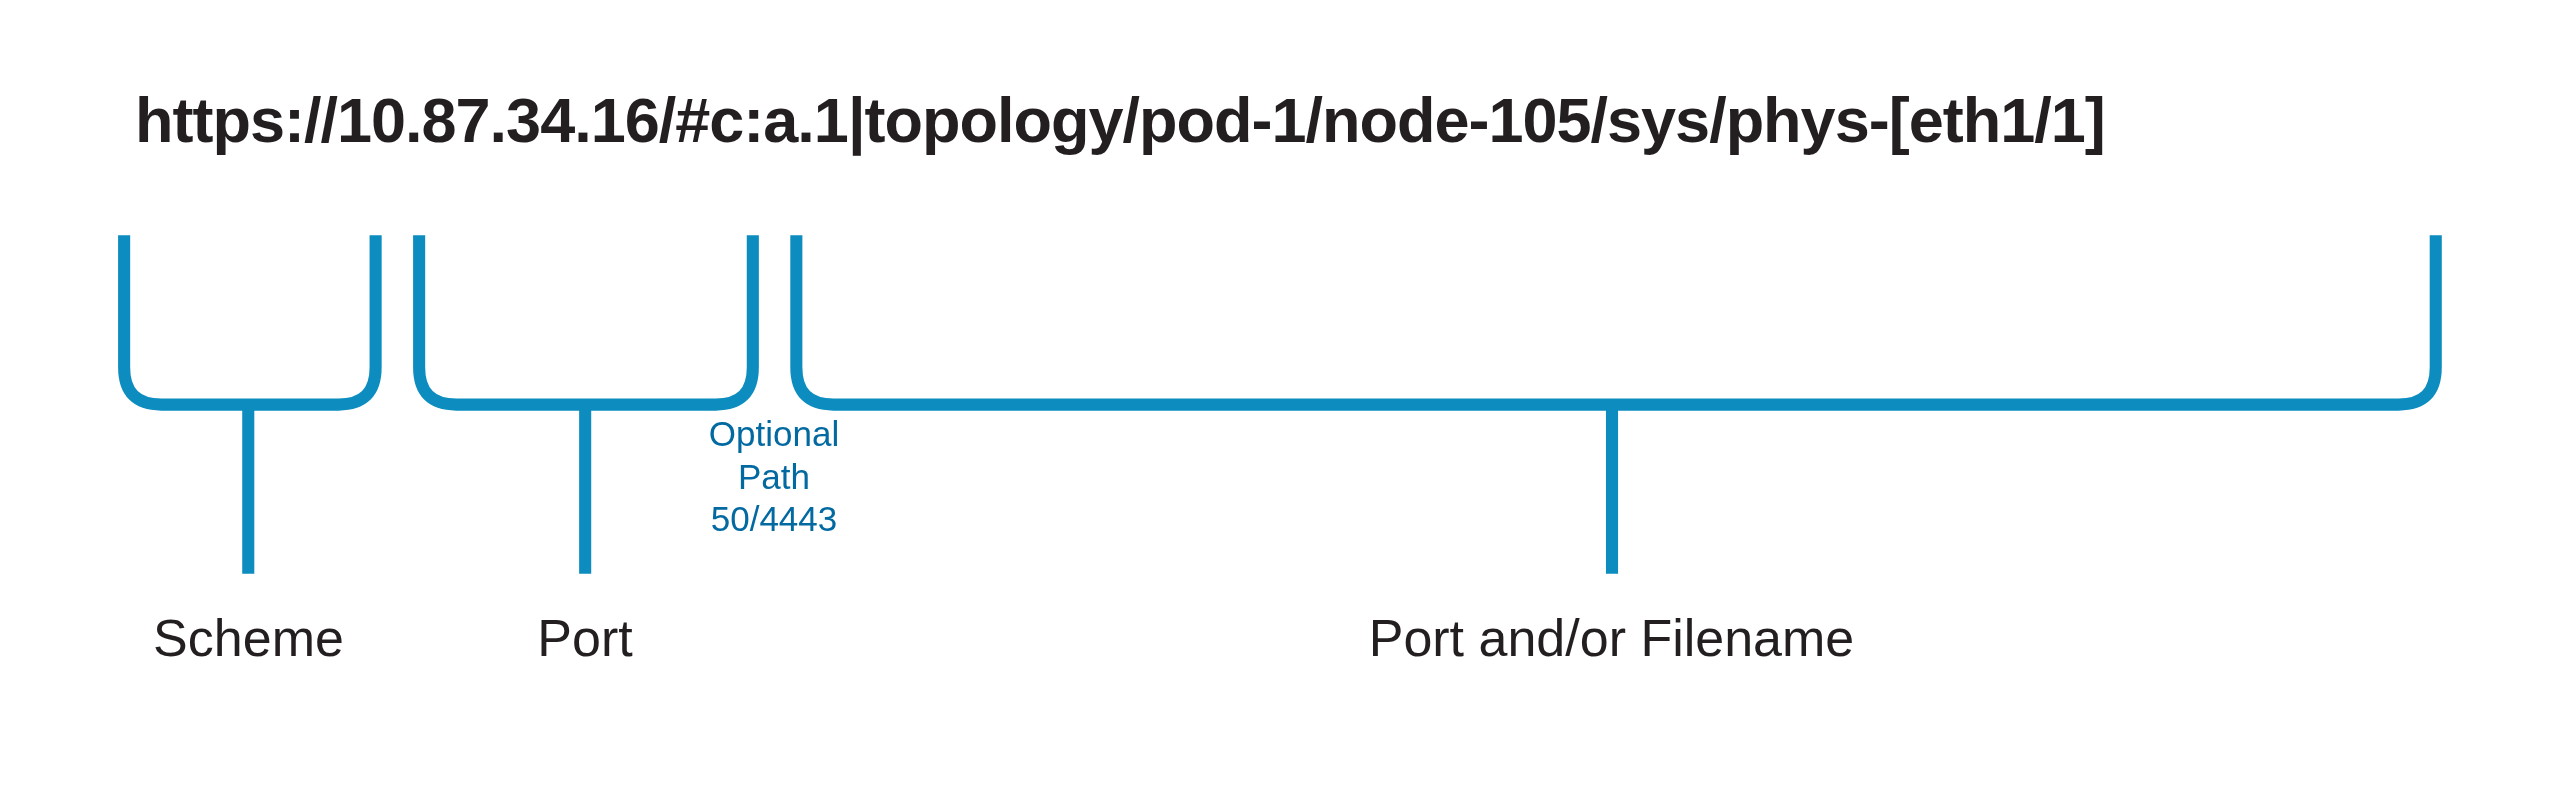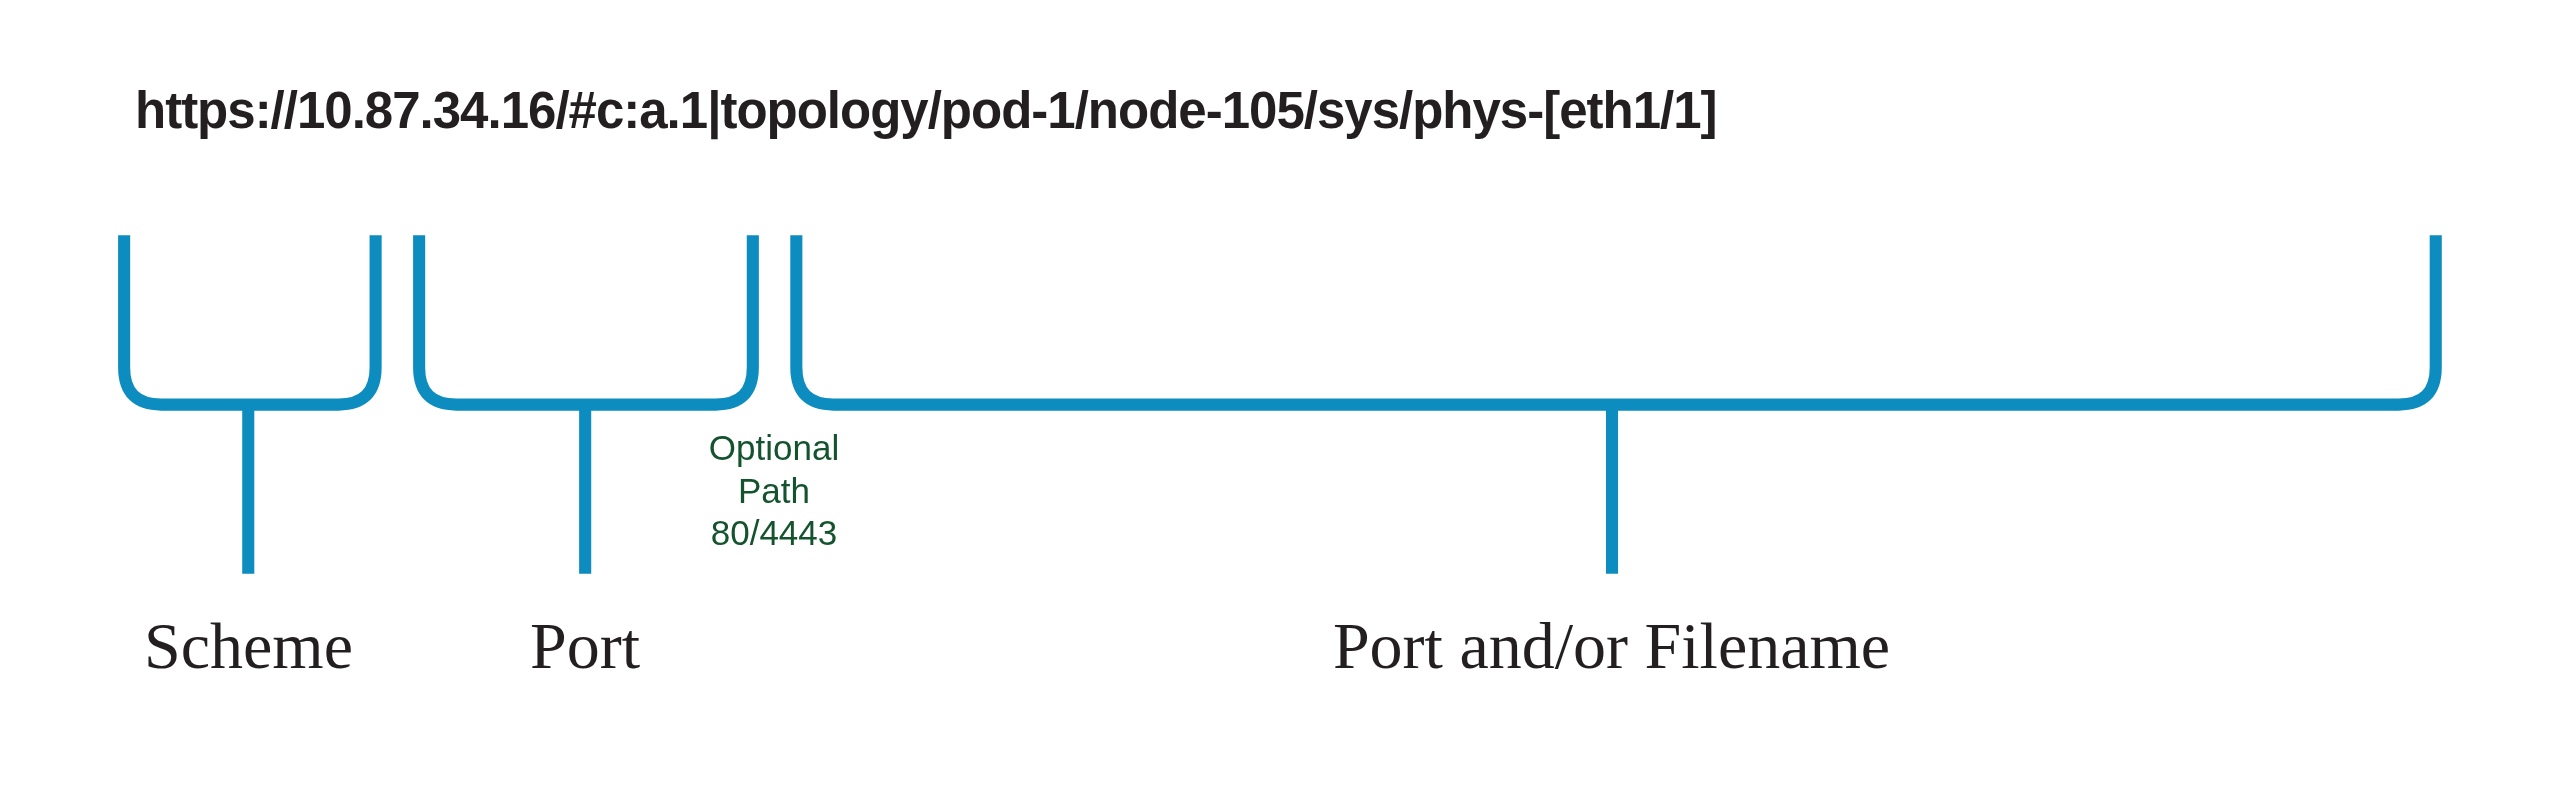--- a/index.html
+++ b/index.html
@@ -19,26 +19,26 @@
     position: relative;
     width: 2576px;
     height: 806px;
     background: #ffffff;
   }
 
   
   .url-line {
     position: absolute;
     left: 135px;
-    top: 72px;
+    top: 81px;
     width: 2337px;
     height: 77px;
     display: flex;
     align-items: center;
-    font-size: 51px;
+    font-size: 63px;
     font-weight: 700;
     letter-spacing: -1px;
     white-space: pre;
     color: #231f20;
     font-family: "Liberation Sans", sans-serif;
   }
 
   
   .bracket-layer {
     position: absolute;
@@ -51,42 +51,42 @@
   .bracket-path {
     fill: none;
     stroke-linecap: butt;
     stroke-linejoin: round;
   }
 
   
   .seg-label {
     position: absolute;
     text-align: center;
-    font-size: 66px;
+    font-size: 52px;
     font-weight: 400;
     line-height: 1.06;
     color: #231f20;
     white-space: nowrap;
-    font-family: Liberation Serif, serif;
+    font-family: Liberation Sans, sans-serif;
   }
   .seg-label.scheme { left: 0px;    top: 611px; width: 497px; }
   .seg-label.host   { left: 343px;  top: 611px; width: 484px; }
   .seg-label.path   { left: 1257px; top: 611px; width: 709px; }
 
   
   .port-note {
     position: absolute;
     left: 645px;
-    top: 427px;
+    top: 413px;
     width: 258px;
     text-align: center;
     font-size: 35px;
     font-weight: 400;
     line-height: 1.22;
-    color: #14532d;
+    color: #0369a1;
     font-family: "Liberation Sans", sans-serif;
   }
   .port-note span { display: block; }
 </style>
 </head>
 <body style="background: rgb(255, 255, 255);">
 
 <div class="diagram">
 
   <div class="url-line">https://10.87.34.16/#c:a.1|topology/pod-1/node-105/sys/phys-[eth1/1]</div>
@@ -99,21 +99,21 @@
     <path class="bracket-path" d="M 520 292 L 520 456 Q 520 502 566 502 L 888 502 Q 934 502 934 456 L 934 292" stroke="#0d8dbf" stroke-width="15"></path>
     <path class="bracket-path" d="M 726 502 L 726 712" stroke="#0d8dbf" stroke-width="15"></path>
 
     <path class="bracket-path" d="M 988 292 L 988 456 Q 988 502 1034 502 L 2976 502 Q 3022 502 3022 456 L 3022 292" stroke="#0d8dbf" stroke-width="15"></path>
     <path class="bracket-path" d="M 2000 502 L 2000 712" stroke="#0d8dbf" stroke-width="15"></path>
   </svg>
 
   <div class="port-note">
     <span>Optional</span>
     <span>Path</span>
-    <span>80/4443</span>
+    <span>50/4443</span>
   </div>
 
   <div class="seg-label scheme">Scheme</div>
 
   <div class="seg-label host">Port</div>
 
   <div class="seg-label path">Port and/or Filename</div>
 
 </div>
 

